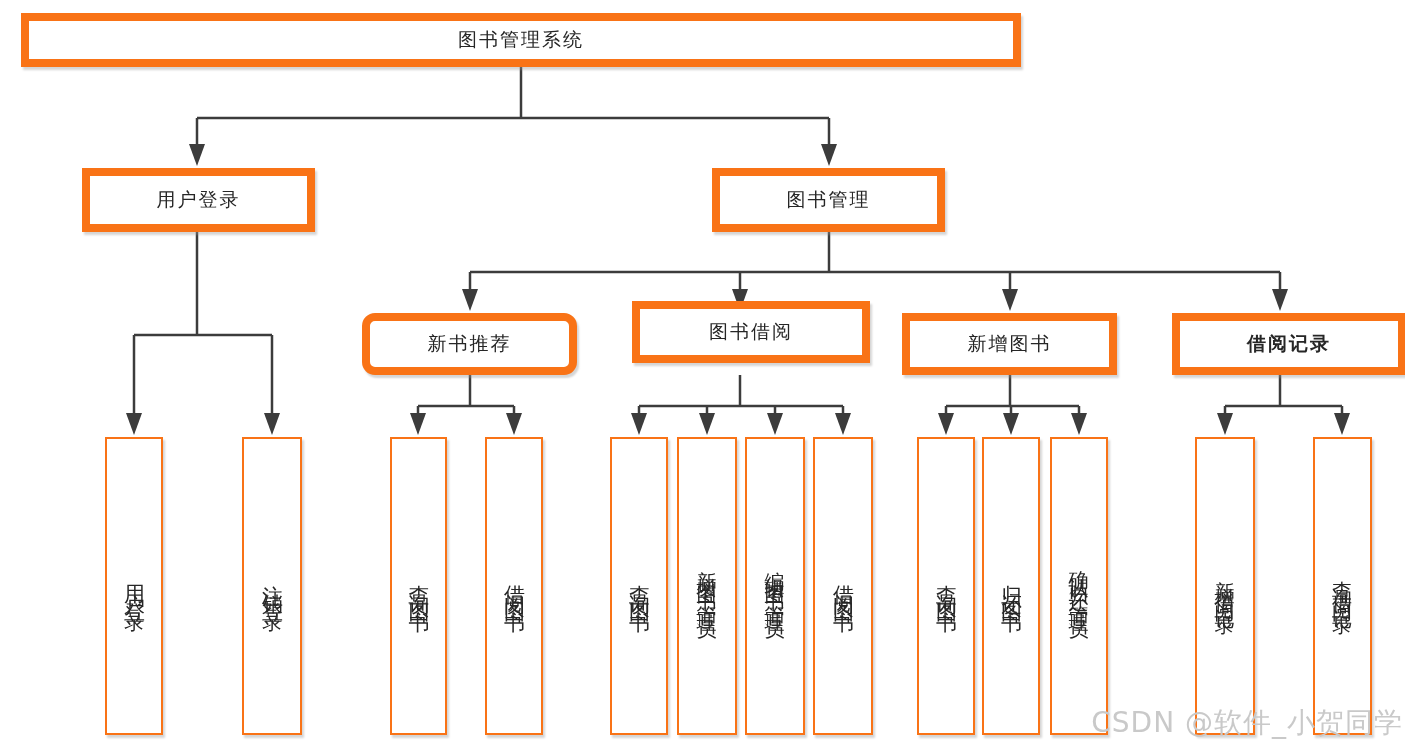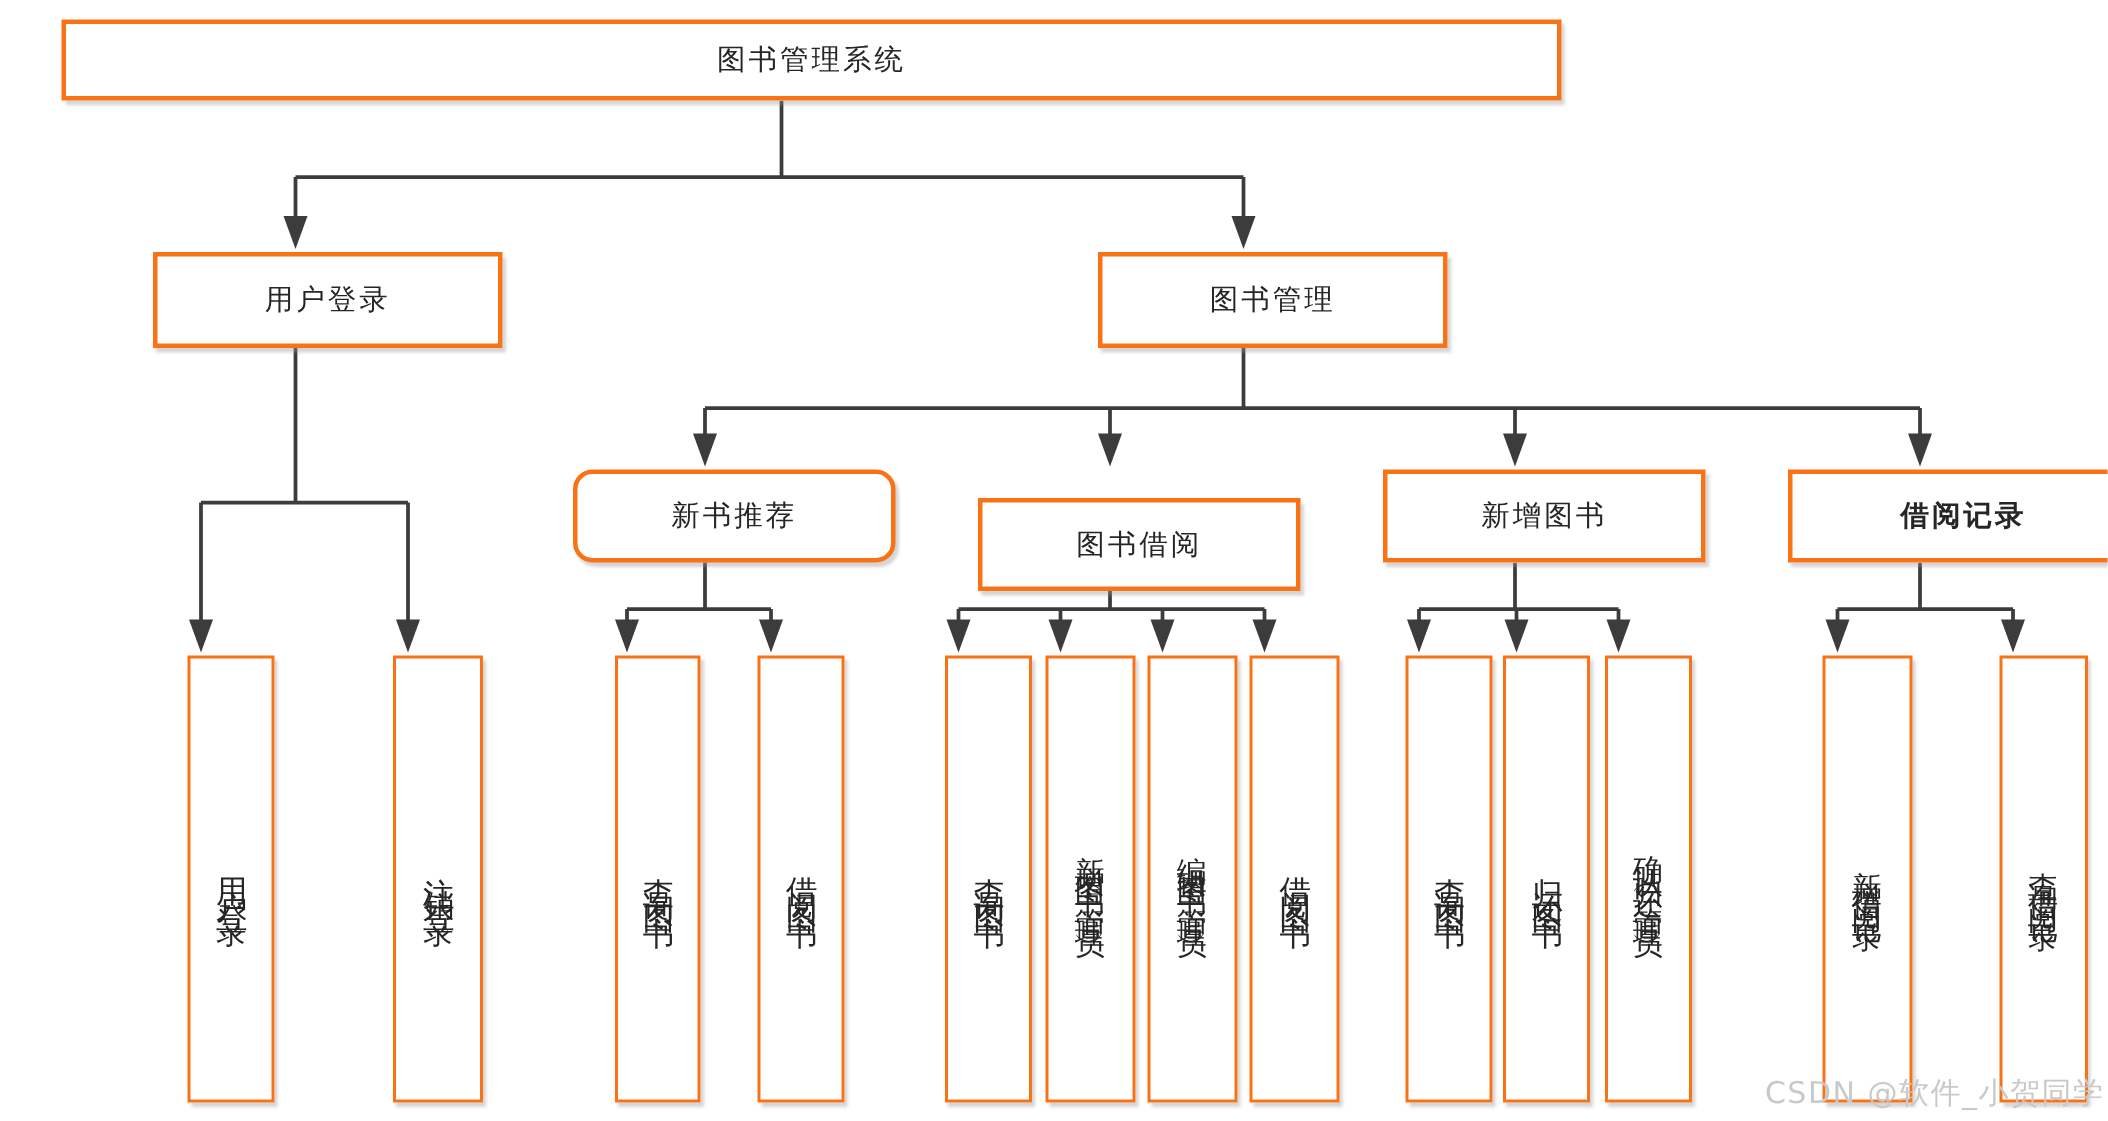--- a/index.html
+++ b/index.html
@@ -11,43 +11,42 @@
     position:relative;
     width:1405px;height:747px;
     background:#ffffff;
     overflow:hidden;
   }
   .wires{position:absolute;left:0;top:0;width:1405px;height:747px;}
   .node{
     position:absolute;
     box-sizing:border-box;
     background:#ffffff;
-    border:3px solid #f97316;
+    border:8px solid #f97316;
     box-shadow:2px 3px 2px rgba(150,150,150,0.40);
     display:flex;align-items:center;justify-content:center;
     color:#262626;
     font-size:19px;
     letter-spacing:2px;
     white-space:nowrap;
-    margin-left:20px;
   }
   .leaf{
     border-width:2.5px;
     writing-mode:vertical-rl;
     text-orientation:mixed;
     font-size:21px;
     letter-spacing:9px;
     white-space:normal;
     line-height:1;
   }
   .leaf.long{letter-spacing:7px;font-size:20px;}
   .watermark{
     position:absolute;
     right:2px;bottom:5px;
-    font-size:20px;
+    font-size:28px;
     color:#c9c9c9;
     letter-spacing:1px;
     pointer-events:none;
   }
 </style>
 </head>
 <body>
 
 <div class="canvas">
 
@@ -119,21 +118,21 @@
       <polygon points="1334,413 1350,413 1342,435"></polygon>
     </g>
   </svg>
 
   <div class="node" style="left:21px;top:13px;width:1000px;height:54px;">图书管理系统</div>
 
   <div class="node" style="left:82px;top:168px;width:233px;height:64px;">用户登录</div>
   <div class="node" style="left:712px;top:168px;width:233px;height:64px;text-align:center;">图书管理</div>
 
   <div class="node" style="left:362px;top:313px;width:215px;height:62px;border-radius:13px;">新书推荐</div>
-  <div class="node" style="left:632px;top:332px;width:215px;height:62px;">图书借阅</div>
+  <div class="node" style="left:632px;top:301px;width:238px;height:62px;">图书借阅</div>
   <div class="node" style="left:902px;top:313px;width:215px;height:62px;">新增图书</div>
   <div class="node" style="left:1172px;top:313px;width:234px;height:62px;font-weight:bold;">借阅记录</div>
 
   <div class="node leaf" style="left:105px;top:437px;width:58px;height:298px;">用户登录</div>
   <div class="node leaf" style="left:242px;top:437px;width:60px;height:298px;">注销登录</div>
 
   <div class="node leaf" style="left:390px;top:437px;width:57px;height:298px;">查询图书</div>
   <div class="node leaf" style="left:485px;top:437px;width:58px;height:298px;">借阅图书</div>
 
   <div class="node leaf" style="left:610px;top:437px;width:58px;height:298px;">查询图书</div>

